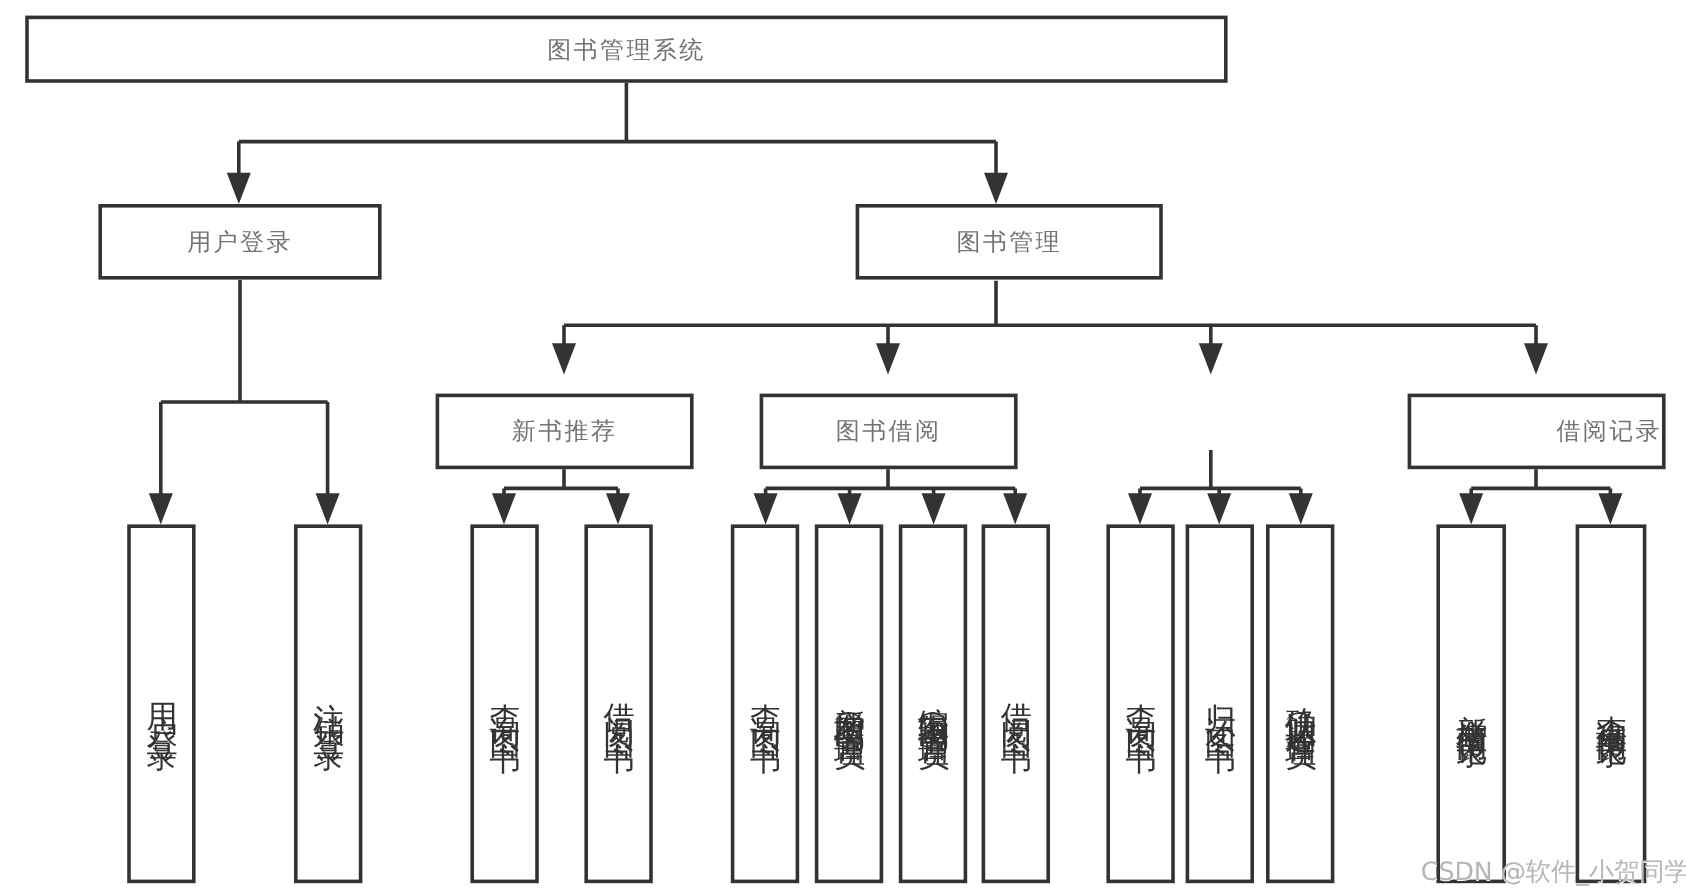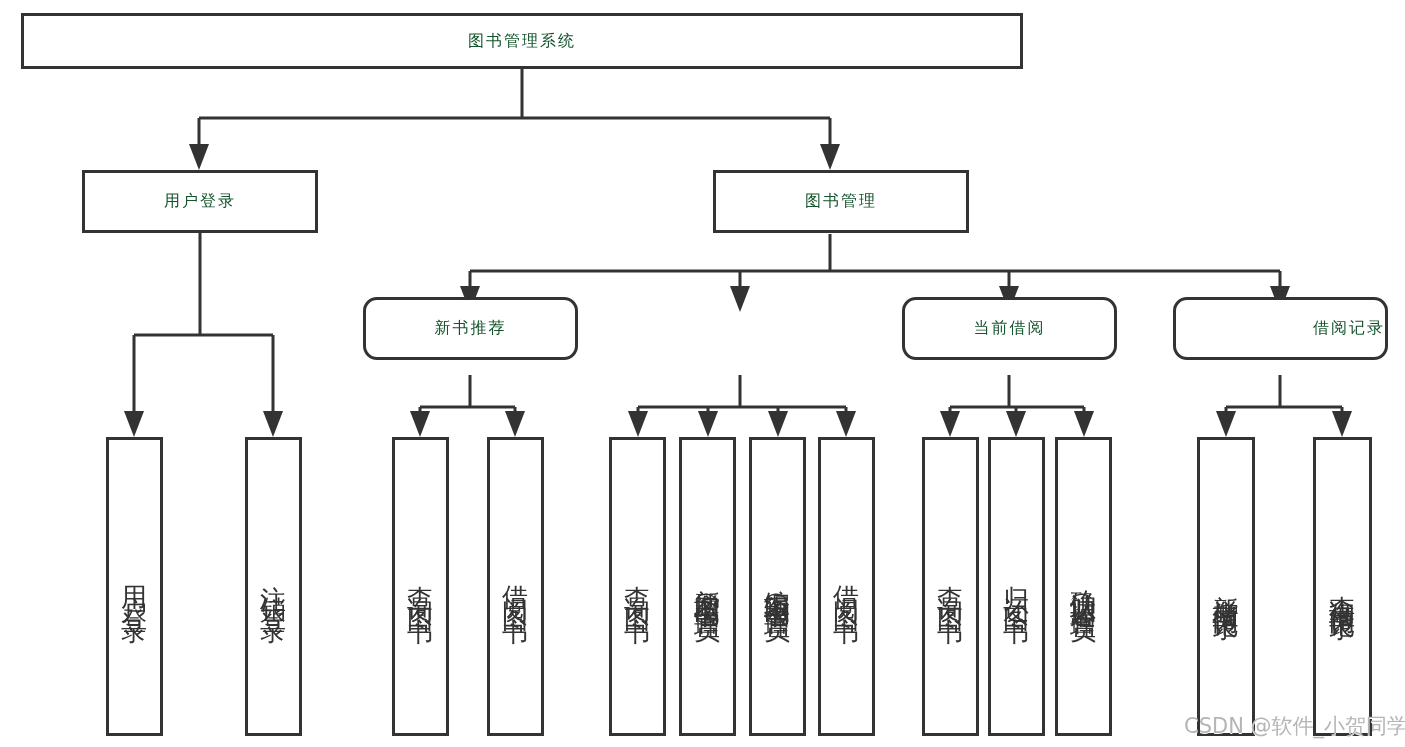--- a/index.html
+++ b/index.html
@@ -22,26 +22,26 @@
     box-sizing: border-box;
     border: 3px solid #333333;
     background: #ffffff;
     display: flex;
     align-items: center;
     justify-content: center;
     color: #333333;
   }
   .root-box  { left: 21px;  top: 13px;  width: 1002px; height: 56px; }
   .lvl2-box  { top: 170px;  height: 63px; }
-  .lvl3-box  { top: 297px;  width: 215px; height: 63px; border-radius: 14px; }
+  .lvl3-box  { top: 328px;  width: 215px; height: 63px; }
   .leaf-box  { top: 437px;  width: 57px;  height: 299px; }
   .hlabel {
-    font-size: 16px;
+    font-size: 20px;
     letter-spacing: 2px;
-    color: #14532d;
+    color: #737373;
     white-space: nowrap;
   }
   .vtext {
     writing-mode: vertical-rl;
     font-size: 26px;
     color: #333333;
     line-height: 1;
     white-space: nowrap;
   }
   .vt-short { letter-spacing: 11px; }
@@ -100,22 +100,22 @@
   <div class="node lvl2-box" style="left:82px; width:236px;">
     <span class="hlabel">用户登录</span>
   </div>
   <div class="node lvl2-box" style="left:713px; width:256px;">
     <span class="hlabel">图书管理</span>
   </div>
 
   <div class="node lvl3-box" style="left:363px;">
     <span class="hlabel">新书推荐</span>
   </div>
-  <div class="node lvl3-box" style="left:902px;">
-    <span class="hlabel">当前借阅</span>
+  <div class="node lvl3-box" style="left:633px;">
+    <span class="hlabel">图书借阅</span>
   </div>
   <div class="node lvl3-box" style="left:1173px;justify-content:flex-end;">
     <span class="hlabel">借阅记录</span>
   </div>
 
   <div class="node leaf-box" style="left:106px;">
     <span class="vtext vt-short">用户登录</span>
   </div>
   <div class="node leaf-box" style="left:245px;">
     <span class="vtext vt-short">注销登录</span>

